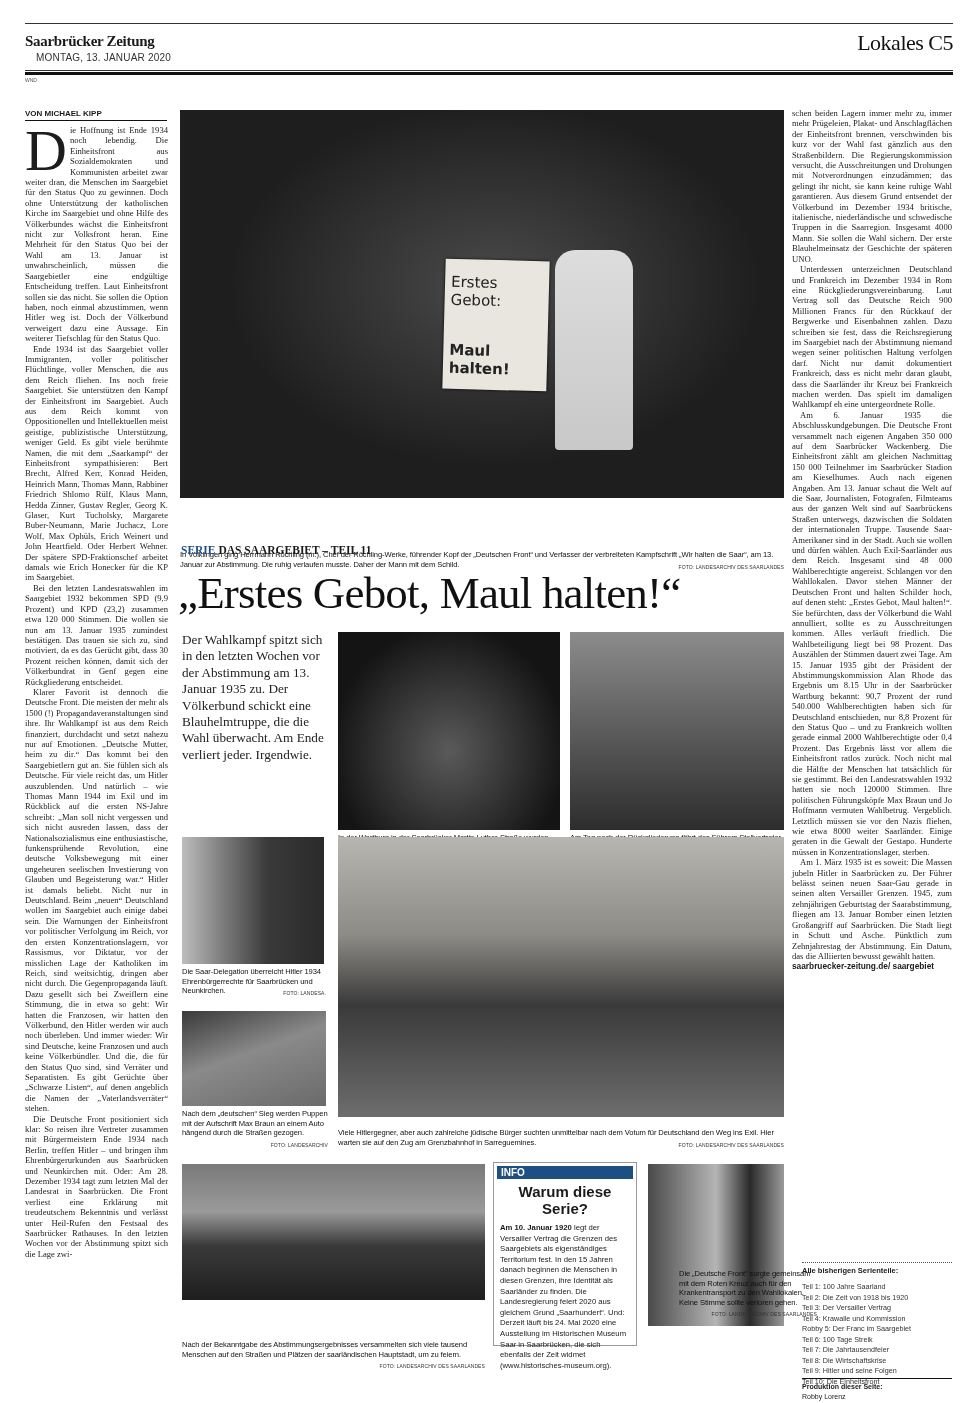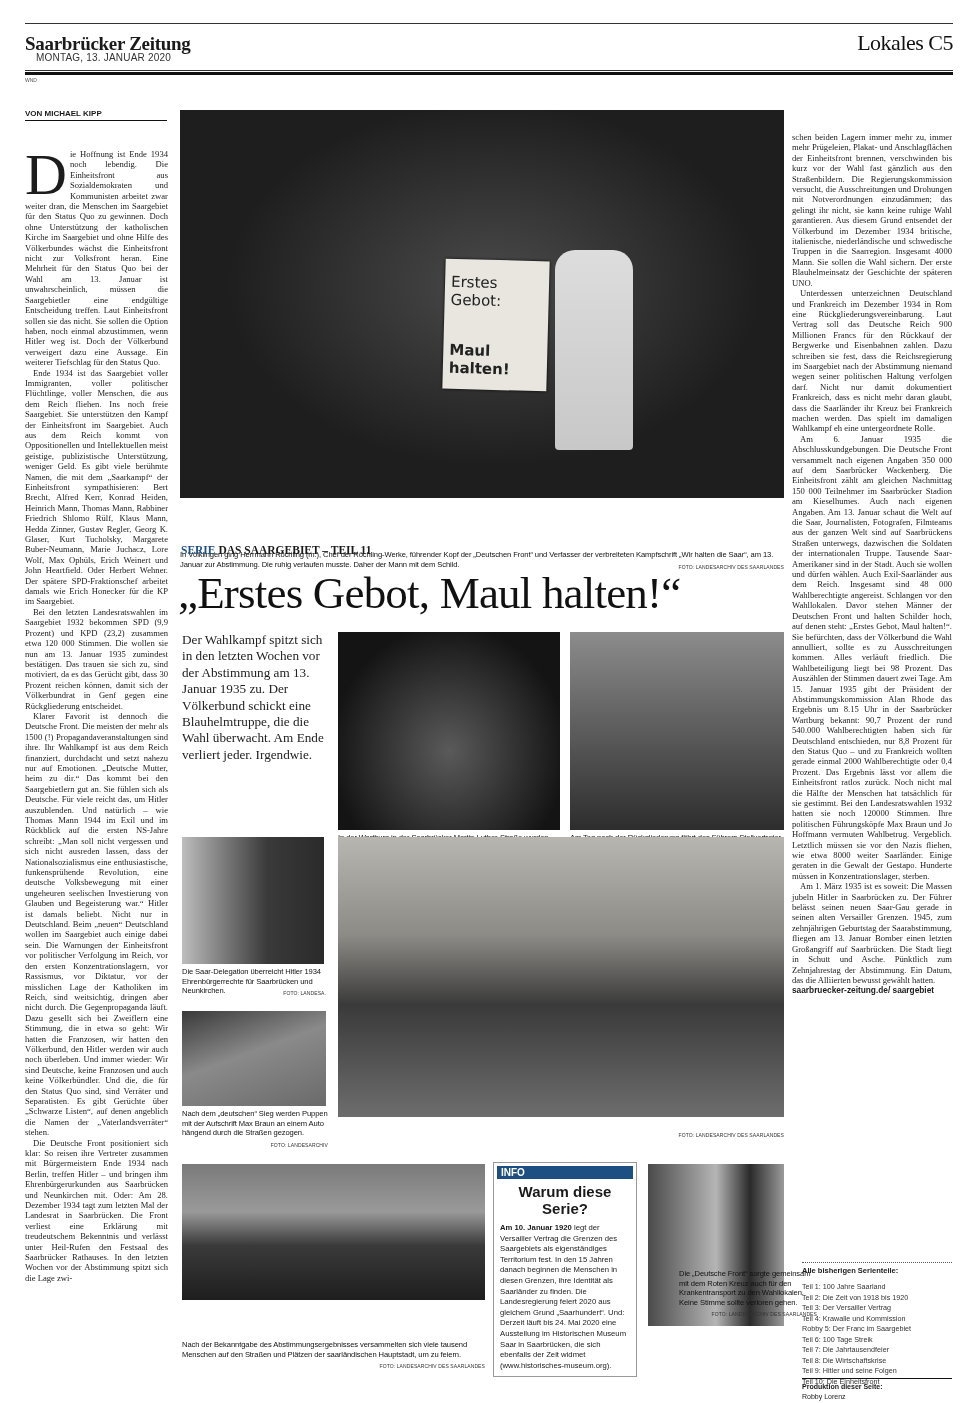--- a/index.html
+++ b/index.html
@@ -3,32 +3,32 @@
 <meta charset="utf-8">
 <style>
   * { box-sizing: border-box; margin: 0; padding: 0; }
   html, body { width: 978px; height: 1403px; background: #fff; overflow: hidden; }
   body { position: relative; font-family: "DejaVu Serif", serif; color: #1a1a1a; }
 
   .abs { position: absolute; }
 
   
   .top-rule { left: 25px; top: 23px; width: 928px; height: 1px; background: #333; }
-  .paper-name { left: 25px; top: 33px; font-family: "Liberation Serif", serif; font-weight: bold; font-size: 19px; letter-spacing: -0.3px; }
+  .paper-name { left: 25px; top: 33px; font-family: "Liberation Serif", serif; font-weight: bold; font-size: 15px; letter-spacing: -0.3px; }
   .paper-date { left: 36px; top: 52px; font-family: "Liberation Sans", sans-serif; font-size: 10px; letter-spacing: 0.2px; color: #333; }
   .section-title { right: 25px; top: 30px; font-family: "Liberation Serif", serif; font-size: 22px; font-weight: normal; letter-spacing: -0.5px; color: #111; }
   .rule-thin { left: 25px; top: 70px; width: 928px; height: 1px; background: #333; }
   .rule-thick { left: 25px; top: 72px; width: 928px; height: 3px; background: #111; }
   .edition { left: 25px; top: 77px; font-family: "Liberation Sans", sans-serif; font-size: 5px; color: #555; }
 
   
   .byline { left: 25px; top: 109px; width: 142px; font-family: "Liberation Sans", sans-serif; font-size: 8px; font-weight: bold; border-bottom: 1px solid #111; padding-bottom: 2px; }
 
   
-  .col { font-family: "Liberation Serif", serif; font-size: 8.6px; line-height: 10.4px; text-align: justify; hyphens: auto; color: #1c1c1c; margin-top: 24px; }
+  .col { font-family: "Liberation Serif", serif; font-size: 8.6px; line-height: 10.4px; text-align: justify; hyphens: auto; color: #1c1c1c; }
   .col p { text-indent: 8px; }
   .col p.first { text-indent: 0; }
   .col-left { left: 25px; top: 125px; width: 143px; }
   .col-right { left: 792px; top: 108px; width: 160px; }
   .dropcap { float: left; font-size: 58px; line-height: 48px; padding-right: 3px; margin-top: 2px; font-family: "Liberation Serif", serif; }
 
   
   .photo { background: #2a2a2a; overflow: hidden; position: absolute; }
   .photo .grad { position: absolute; inset: 0; }
   .caption { position: absolute; font-family: "Liberation Sans", sans-serif; font-size: 7.6px; line-height: 9.6px; color: #111; letter-spacing: -0.1px; }
@@ -75,21 +75,21 @@
 
   .ph-crowd { left: 182px; top: 1164px; width: 303px; height: 136px; }
   .ph-crowd .grad { background: linear-gradient(180deg, #7a7a7a 0%, #9a9a9a 35%, #3a3a3a 60%, #1e1e1e 100%); }
   .cap-crowd { left: 182px; top: 1340px; width: 303px; }
 
   .ph-front { left: 648px; top: 1164px; width: 136px; height: 162px; }
   .ph-front .grad { background: linear-gradient(90deg, #4a4a4a 0%, #b5b5b5 50%, #2a2a2a 75%, #9a9a9a 100%); }
   .cap-front { left: 648px; top: 1269px; width: 138px; margin-left: 31px; }
 
   
-  .info { left: 493px; top: 1162px; width: 144px; height: 215px; border: 1px solid #999; padding: 3px; background: #fff; }
+  .info { left: 493px; top: 1162px; width: 144px; height: 184px; border: 1px solid #999; padding: 3px; background: #fff; }
   .info-head { background: #1d4f82; color: #fff; font-family: "Liberation Sans", sans-serif; font-weight: bold; font-size: 10px; padding: 1px 4px; }
   .info-title { font-family: "Liberation Sans", sans-serif; font-weight: bold; font-size: 15px; margin: 4px 3px 6px; text-align: center; }
   .info-body { font-family: "Liberation Sans", sans-serif; font-size: 7.7px; line-height: 10.6px; margin: 0 3px; color: #1a1a1a; }
   .info-body b { font-weight: bold; }
 
   
   .link { font-family: "Liberation Sans", sans-serif; font-weight: bold; font-size: 8.3px; line-height: 10.4px; }
   .series-box { left: 802px; top: 1262px; width: 150px; border-top: 1px dotted #555; padding-top: 3px; }
   .series-head { font-family: "Liberation Sans", sans-serif; font-weight: bold; font-size: 7.5px; margin-bottom: 7px; }
   .series-item { font-family: "Liberation Sans", sans-serif; font-size: 7.2px; line-height: 10.5px; color: #333; }
@@ -167,20 +167,21 @@
   </div>
 <div class="caption cap-puppet">
   <span>Nach dem „deutschen“ Sieg werden Puppen mit der Aufschrift Max Braun an einem Auto hängend durch die Straßen gezogen.</span>
   <span class="credit">FOTO: LANDESARCHIV</span>
 </div>
 
 <div class="photo ph-exile">
     <div class="grad"></div>
   </div>
 <div class="caption cap-exile">
+  <span>Viele Hitlergegner, aber auch zahlreiche jüdische Bürger suchten unmittelbar nach dem Votum für Deutschland den Weg ins Exil. Hier warten sie auf den Zug am Grenzbahnhof in Sarreguemines.</span>
   <span class="credit">FOTO: LANDESARCHIV DES SAARLANDES</span>
 </div>
 
 <div class="photo ph-crowd">
     <div class="grad"></div>
   </div>
 <div class="caption cap-crowd">
   <span>Nach der Bekanntgabe des Abstimmungsergebnisses versammelten sich viele tausend Menschen auf den Straßen und Plätzen der saarländischen Hauptstadt, um zu feiern.</span>
   <span class="credit">FOTO: LANDESARCHIV DES SAARLANDES</span>
 </div>

